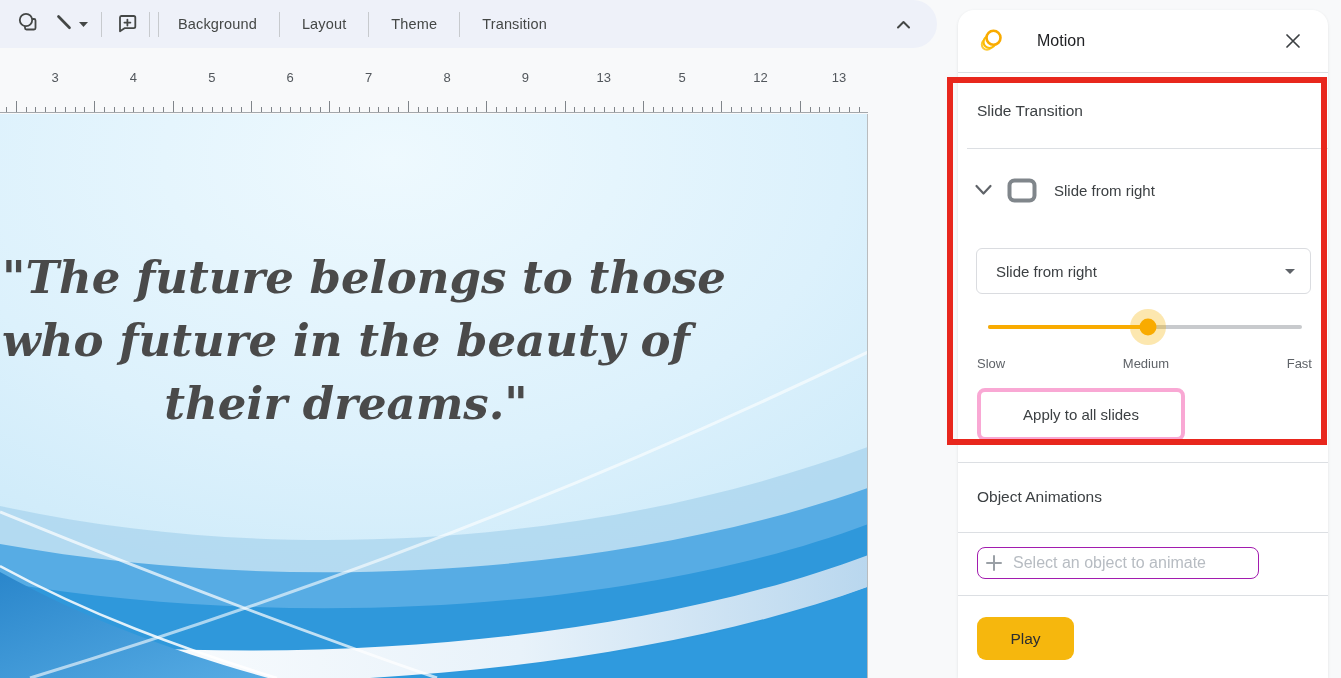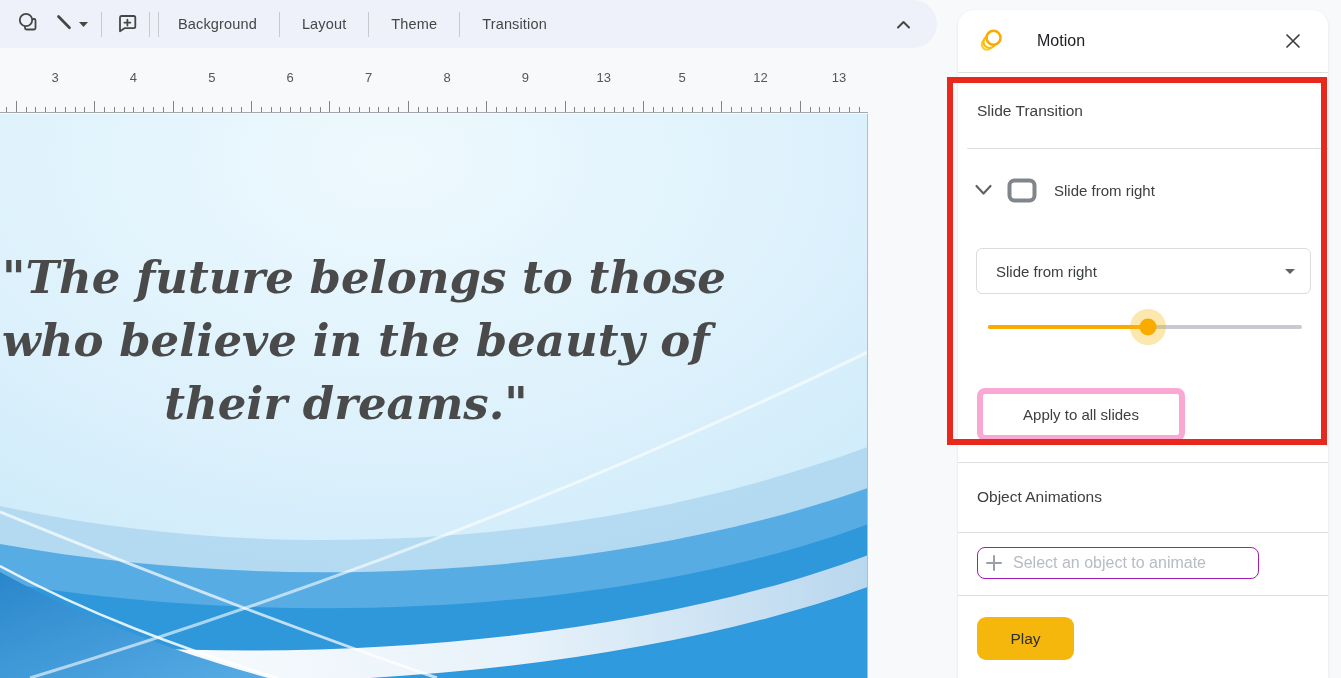--- a/index.html
+++ b/index.html
@@ -77,21 +77,21 @@
     background:#f9ab00; border-radius:2px; }
   .sl-halo { position:absolute; top:14px; width:36px; height:36px; border-radius:50%;
     background:rgba(246,183,13,.33); transform:translate(-50%,-50%); }
   .sl-thumb { position:absolute; top:14px; width:17px; height:17px; border-radius:50%;
     background:#f9ab00; transform:translate(-50%,-50%); }
 
   .speed-labels { position:absolute; left:19px; right:16px; top:346px;
     display:flex; justify-content:space-between; font-size:13px; color:#5f6368; }
 
   .apply-btn { position:absolute; left:19px; top:378px; width:208px; height:53px;
-    border:6px solid #f9a8d4; border-radius:8px; background:#fff;
+    border:4px solid #f9a8d4; border-radius:8px; background:#fff;
     font-size:15px; color:#3c4043; cursor:pointer;
     display:flex; align-items:center; justify-content:center;
     font-family:"Liberation Sans", sans-serif; }
 
   .select-row { position:absolute; left:19px; top:537px; width:282px; height:32px;
     border:1px solid #a21caf; border-radius:8px;
     display:flex; align-items:center; padding-left:7px; }
   .select-row .plus { display:flex; margin-right:10px; }
   .select-prompt { font-size:16px; color:#b7bcc2; }
 
@@ -281,21 +281,21 @@
       <path d="M0,468 C310,520 650,492 868,410 L868,564 L0,564 Z" fill="#2f98db"></path>
       <path d="M0,523 C320,558 650,523 868,441 L868,473 C660,548 360,582 40,564 L0,556 Z" fill="url(#paleBand)"></path>
       <path d="M40,564 C380,582 670,548 868,473 L868,564 Z" fill="#2f9ade"></path>
       <path d="M0,458 C85,505 175,538 268,564 L0,564 Z" fill="url(#wedgeGrad)"></path>
       <path d="M0,452 C88,500 180,534 277,564" fill="none" stroke="#ffffff" stroke-width="2.5" opacity=".85"></path>
       <path d="M0,398 Q230,492 437,564" fill="none" stroke="#ffffff" stroke-width="3" opacity=".7"></path>
       <path d="M30,564 Q470,430 868,238" fill="none" stroke="#ffffff" stroke-width="3" opacity=".6"></path>
     </svg>
     <div class="quote">
       <div>"The future belongs to those</div>
-      <div>who believe in the beauty of</div>
+      <div>who future in the beauty of</div>
       <div>their dreams."</div>
     </div>
   </div>
 
   <aside class="panel">
     <div class="p-header">
       <span>
         <svg width="27" height="27" viewBox="0 0 27 27">
           <circle cx="9" cy="18.5" r="5.2" fill="#fff" stroke="#fcc934" stroke-width="2"></circle>
           <circle cx="11.5" cy="16" r="6" fill="#fff" stroke="#fbbc04" stroke-width="2.2"></circle>
@@ -332,20 +332,25 @@
       <span class="dropdown-value">Slide from right</span>
       <span class="dd-caret"></span>
     </div>
 
     <div class="slider">
       <div class="sl-track"></div>
       <div class="sl-fill" id="sl-fill" style="width: 51%; background: rgb(249, 171, 0);"></div>
       <div class="sl-halo" id="sl-halo" style="left: 51%;"></div>
       <div class="sl-thumb" id="sl-thumb" style="left: 51%; background: rgb(249, 171, 0);"></div>
     </div>
+    <div class="speed-labels">
+      <span>Slow</span>
+      <span>Medium</span>
+      <span>Fast</span>
+    </div>
 
     <button class="apply-btn">Apply to all slides</button>
 
     <div class="p-div" style="top:452px"></div>
     <div class="p-heading" style="top:478px">Object Animations</div>
     <div class="p-div" style="top:522px"></div>
 
     <div class="select-row">
       <span class="plus">
         <svg width="18" height="18" viewBox="0 0 18 18">

